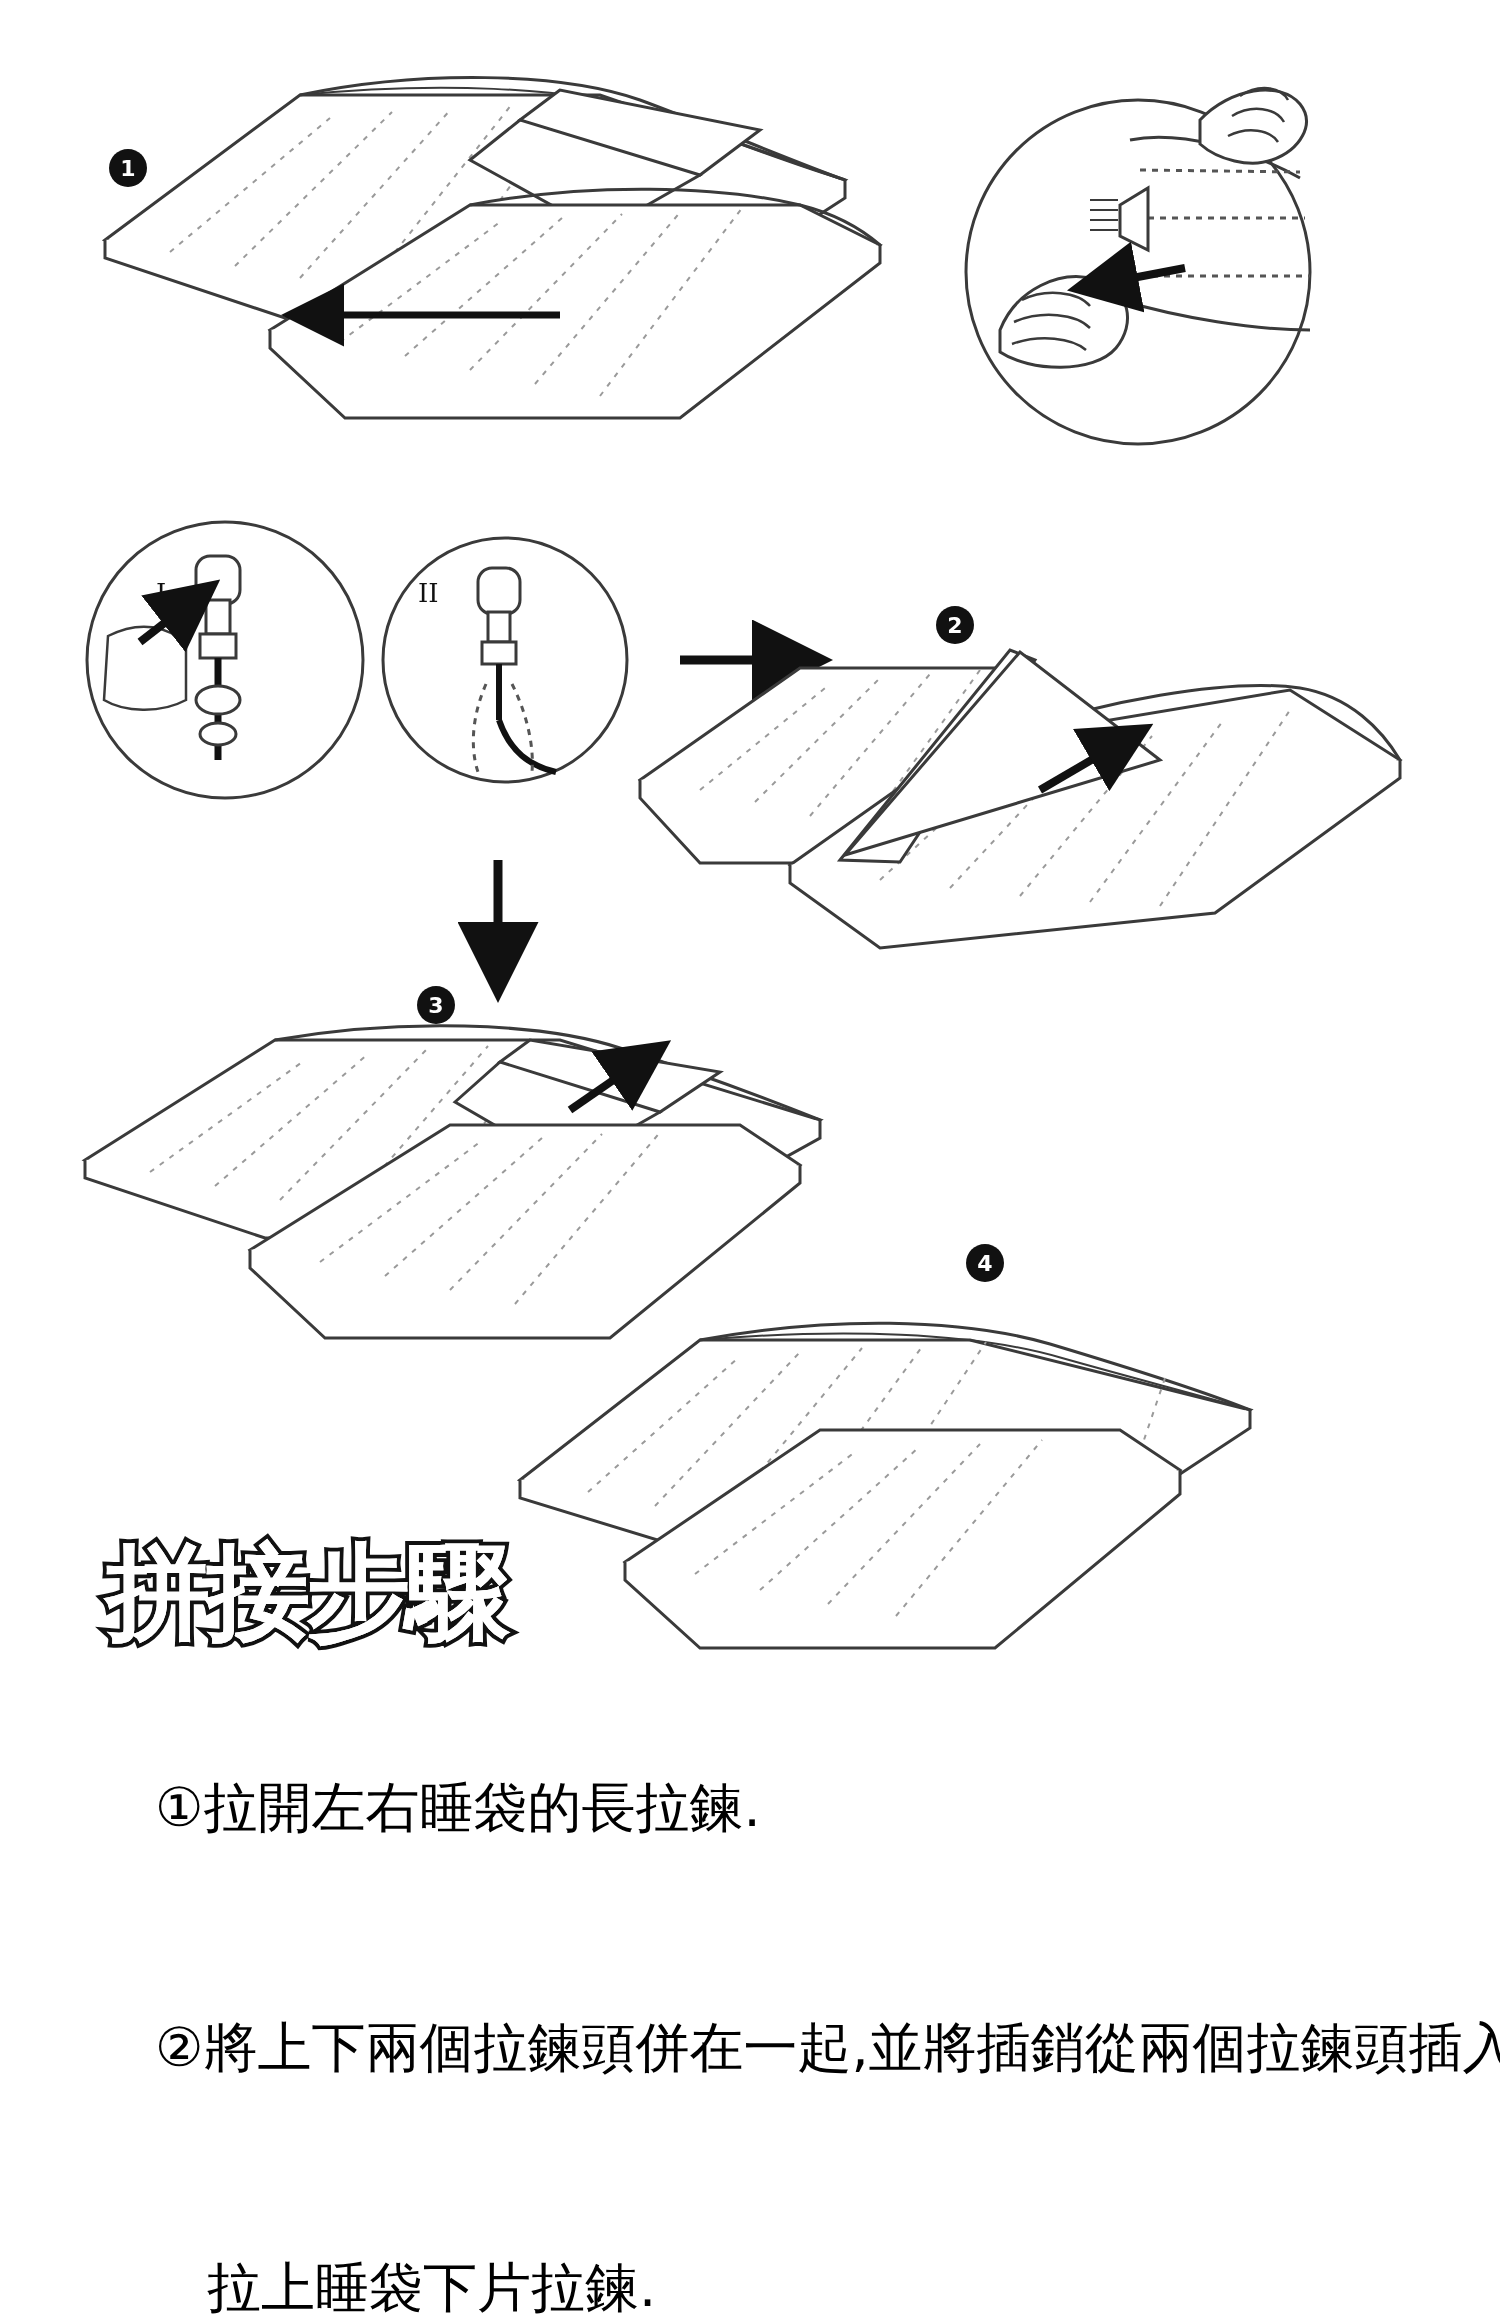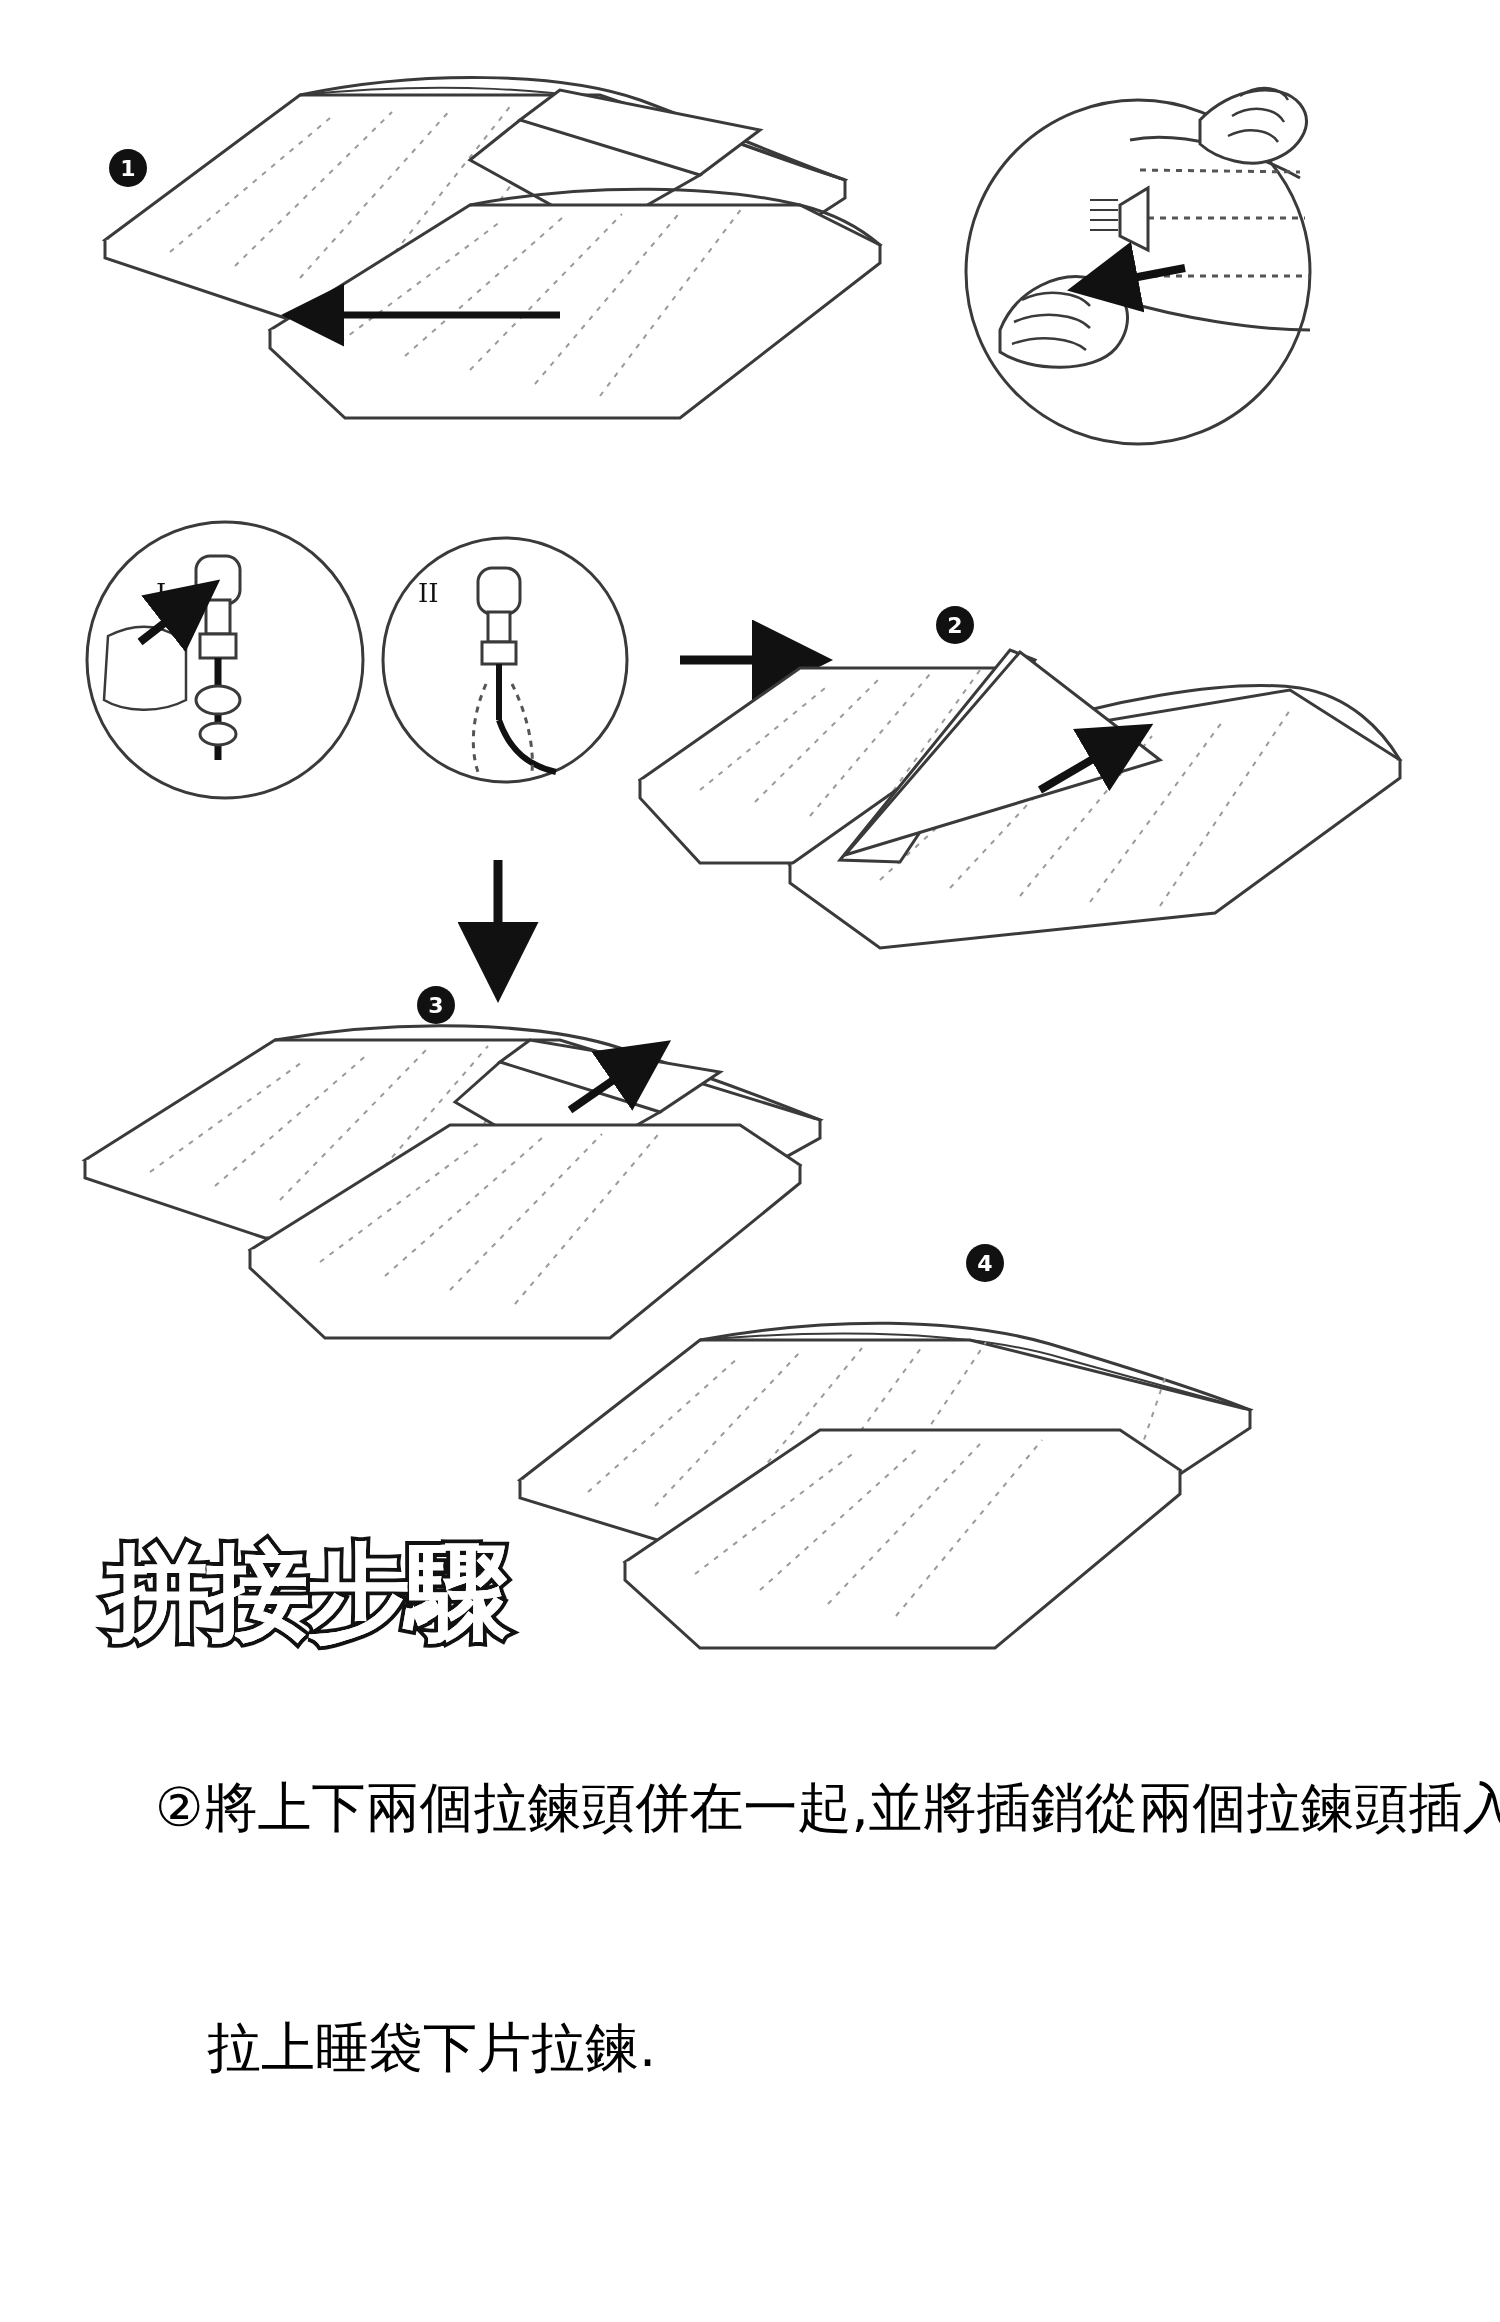--- a/index.html
+++ b/index.html
@@ -289,20 +289,23 @@
         </g>
       </g>
     </svg>
   </div>
 
   <div class="heading">拼接步驟</div>
   <div class="heading heading-top">拼接步驟</div>
 
   <div class="steps">
     <div class="step-line">
+      <span>①</span><span>拉開左右睡袋的長拉鍊.</span>
+    </div>
+    <div class="step-line">
       <span>②</span><span>將上下兩個拉鍊頭併在一起,並將插銷從兩個拉鍊頭插入,</span>
     </div>
     <div class="step-line step-cont">
       <span>拉上睡袋下片拉鍊.</span>
     </div>
 
   </div>
 
 </div>
 

